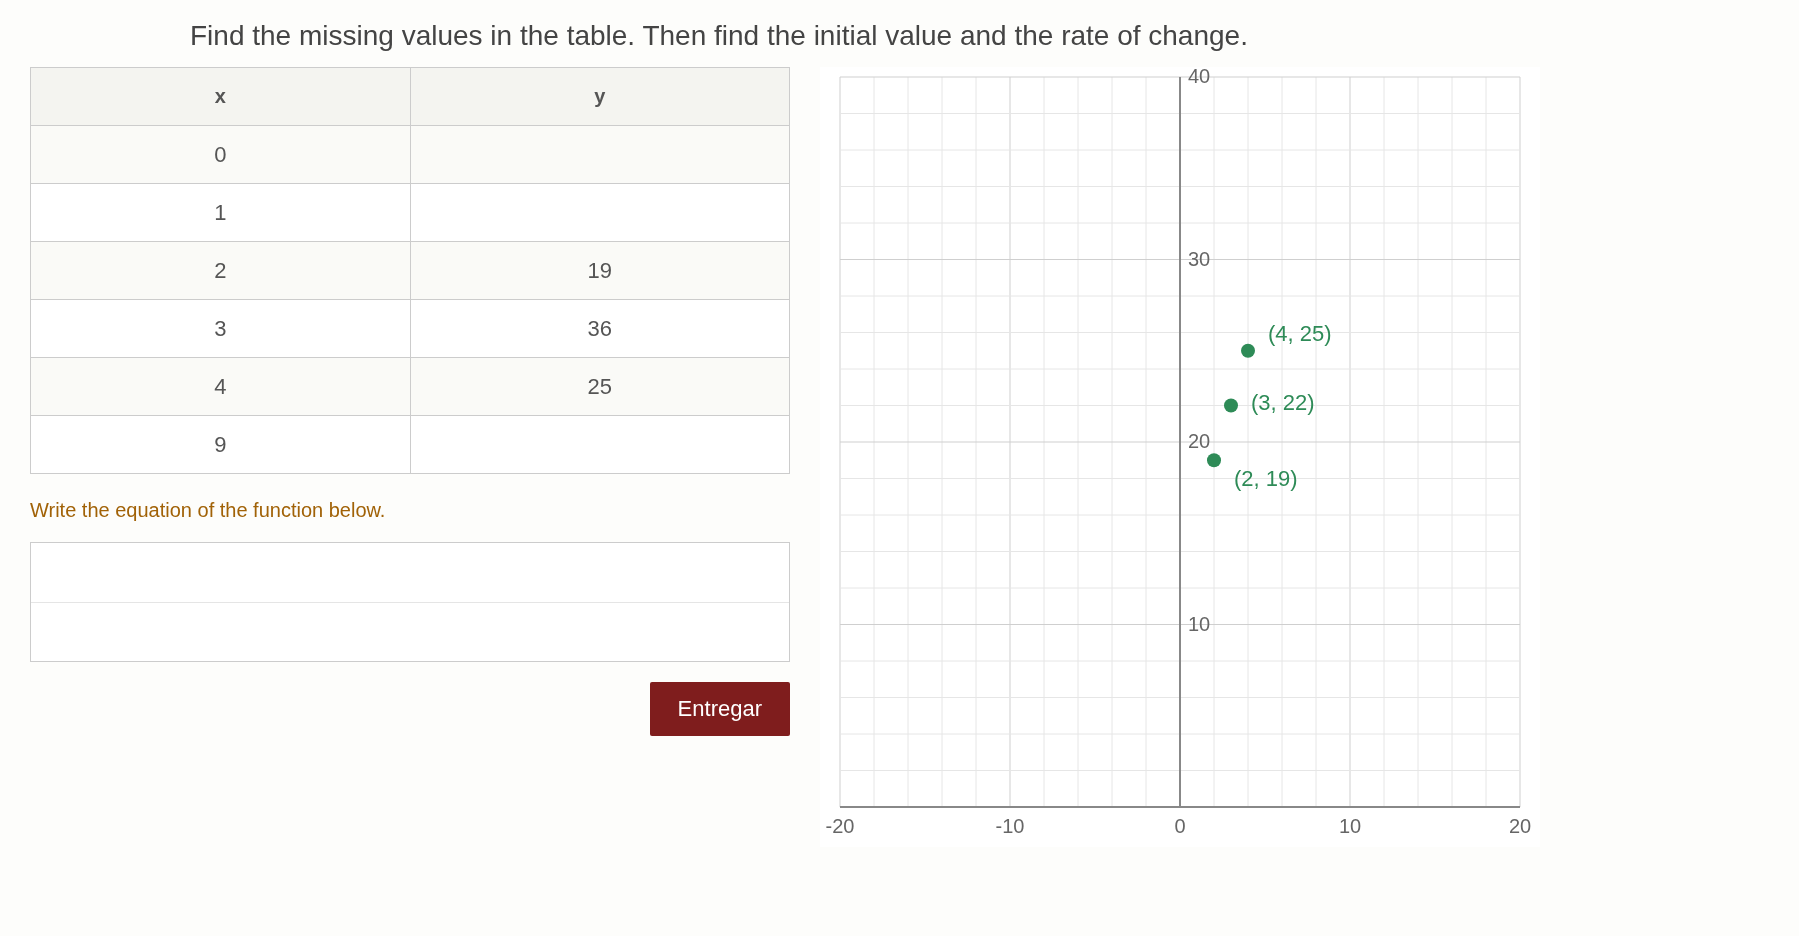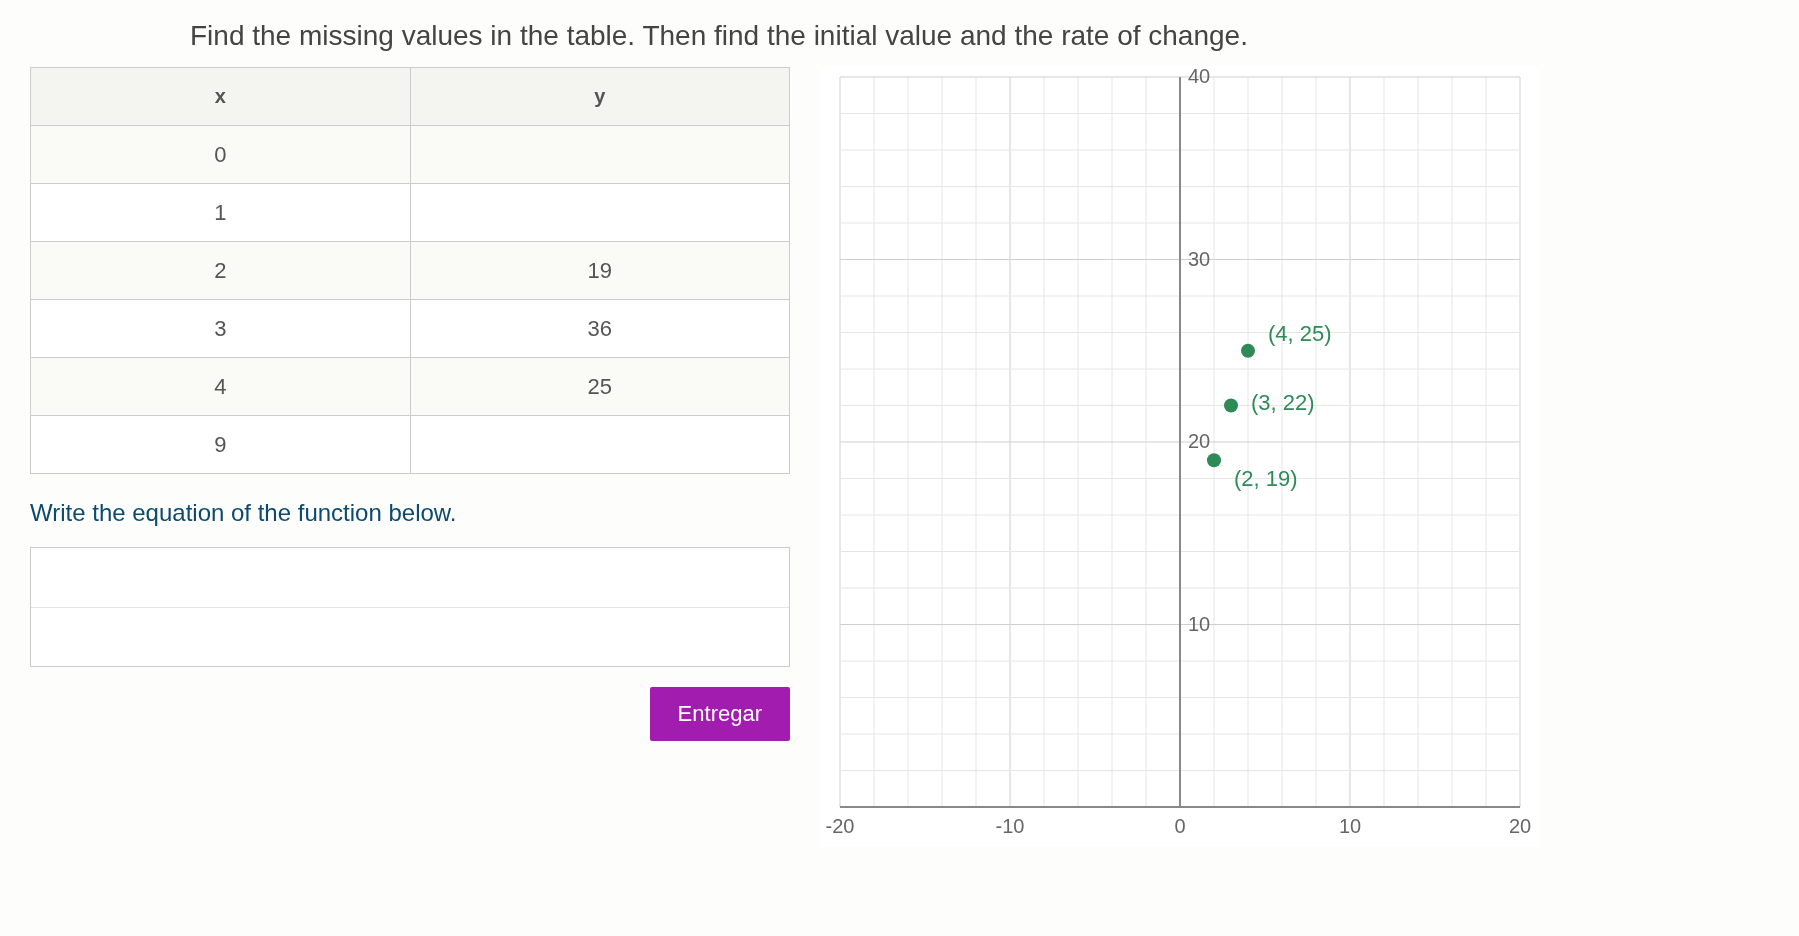--- a/index.html
+++ b/index.html
@@ -34,22 +34,22 @@
 }
 .data-table th {
   background: #f4f4f0;
   font-weight: 600;
   font-size: 20px;
 }
 .data-table tr:nth-child(odd) td { background: #fafaf7; }
 .data-table tr:nth-child(even) td { background: #fff; }
 .data-table td:first-child { width: 50%; }
 .sub-instruction {
-  font-size: 24px;
-  color: #0c4a6e;
+  font-size: 20px;
+  color: #a16207;
   margin: 25px 0 20px 0;
 }
 .answer-box {
   width: 760px;
   height: 120px;
   border: 1px solid #ccc;
   background: #fff;
 }
 .answer-input {
   width: 100%;
@@ -60,21 +60,21 @@
   font-size: 20px;
   outline: none;
   background: transparent;
 }
 .submit-row {
   display: flex;
   justify-content: flex-end;
   margin-top: 20px;
 }
 .submit-btn {
-  background: #a21caf;
+  background: #7f1d1d;
   color: #fff;
   border: none;
   padding: 14px 28px;
   font-size: 22px;
   cursor: pointer;
   border-radius: 2px;
 }
 .chart-wrap {
   width: 720px;
   height: 780px;

